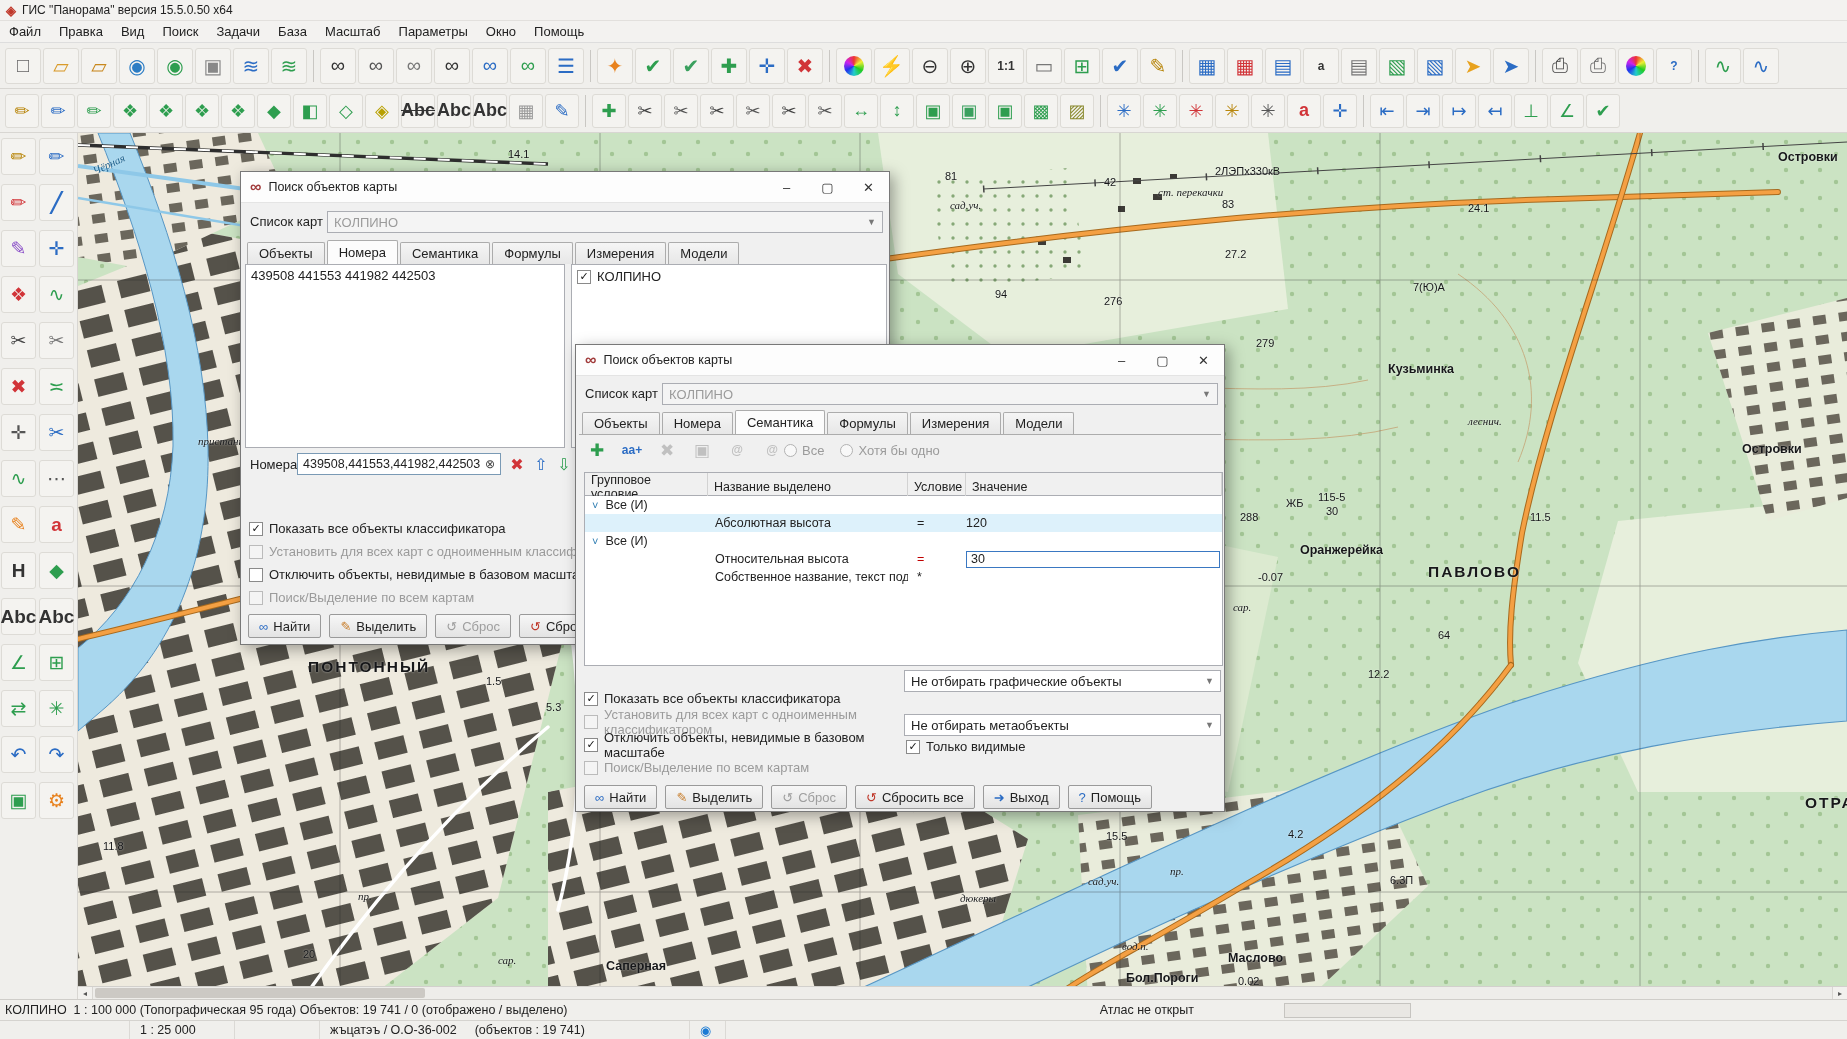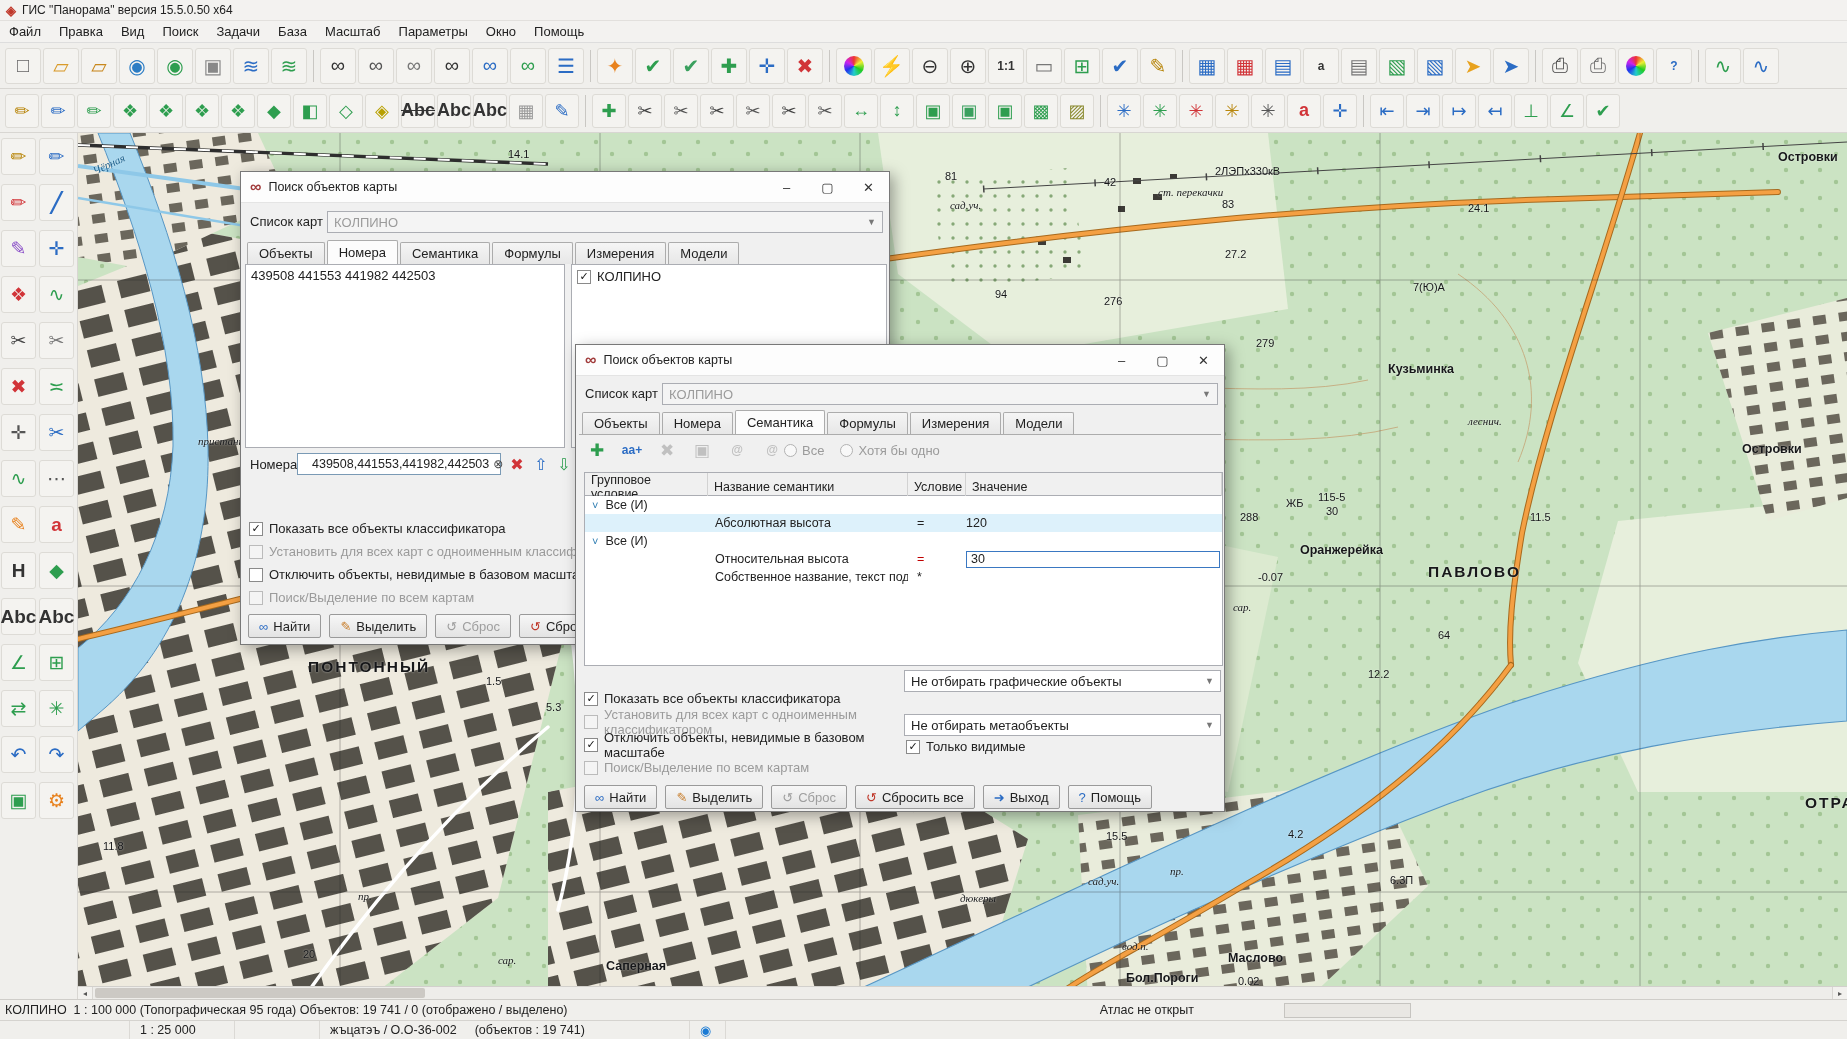--- a/index.html
+++ b/index.html
@@ -73,21 +73,21 @@
   .pane{position:absolute;background:#fff;border:1px solid #abadb3;overflow:hidden;font-size:13px}
   .pane .txt{padding:3px 5px;display:block}
   .listitem{display:flex;align-items:center;gap:6px;padding:4px 5px}
   .cbbox{width:14px;height:14px;flex:none;border:1px solid #8a8a8a;background:#fff;
          display:inline-flex;align-items:center;justify-content:center;font-size:11px;color:#111}
   .cbrow{display:flex;align-items:center;gap:6px;height:23px;font-size:13px}
   .cbrow.dis{color:#9b9b9b}
   .cbrow.dis .cbbox{border-color:#bbb;background:#f4f4f4}
   .cbabs{position:absolute}
   .input{position:absolute;height:22px;border:1px solid #7a9ab5;background:#fff;
-         display:flex;align-items:center;justify-content:space-between;padding:0 14px;font-size:12.5px}
+         display:flex;align-items:center;justify-content:space-between;padding:0 5px;font-size:12.5px}
   .clear{color:#444;font-size:12px;margin-left:4px}
   .miniico{position:absolute;width:22px;height:22px;display:flex;align-items:center;
            justify-content:center;font-size:16px}
   .btnrow{position:absolute;display:flex;gap:8px}
   .btn{height:24px;display:inline-flex;align-items:center;gap:5px;padding:0 10px;
        border:1px solid #9a9a9a;background:linear-gradient(#f7f7f7,#e3e3e3);
        font-size:13px;border-radius:2px;white-space:nowrap}
   .btn.disabled{color:#9e9e9e}
   .bico{font-size:13px}
   .dtool{position:absolute;display:flex;gap:9px;align-items:center}
@@ -540,21 +540,21 @@
             <span class="rad"></span>
             <span>Все</span>
           </label>
           <label class="radiorow">
             <span class="rad"></span>
             <span>Хотя бы одно</span>
           </label>
         </div>
       <div class="thead" id="dlg2thead" style="left:8px;top:127px;width:639px">
           <span>Групповое условие</span>
-          <span>Название семантики</span>
+          <span>Название выделено</span>
           <span>Условие</span>
           <span>Значение</span>
         </div>
       <div class="tbody" id="dlg2rows" style="left:8px;top:151px;width:639px;height:170px">
           <div class="trow group">
       <span class="chev">˅</span>
             <span>Все (И)</span>
           </div>
           <div class="trow cond hl">
       <span class="c1"></span>

